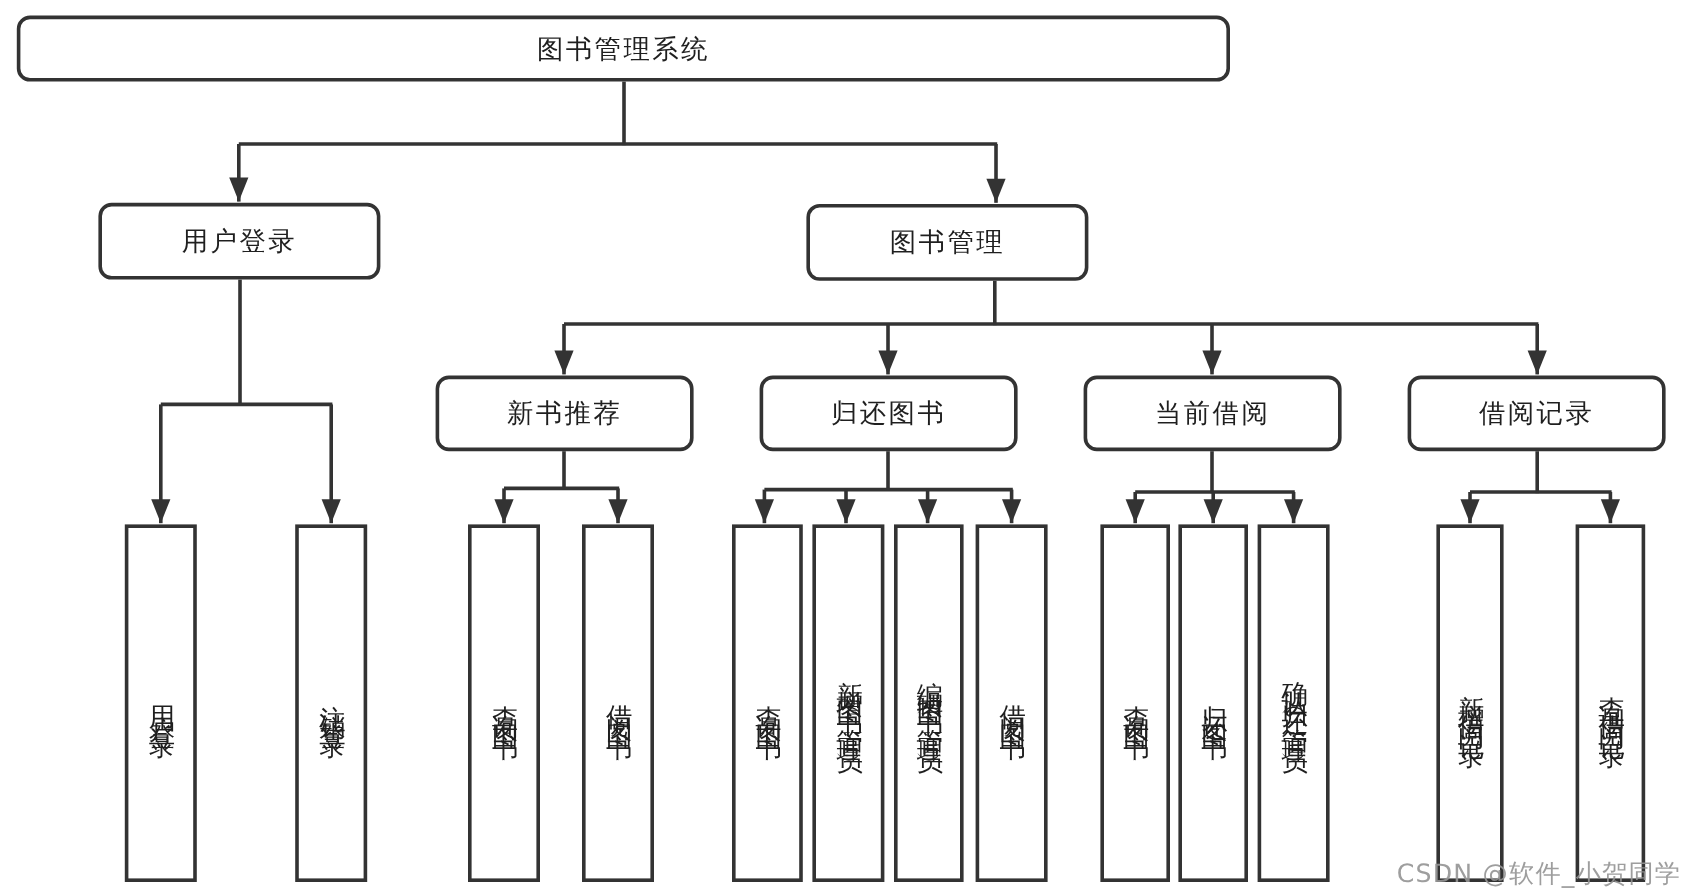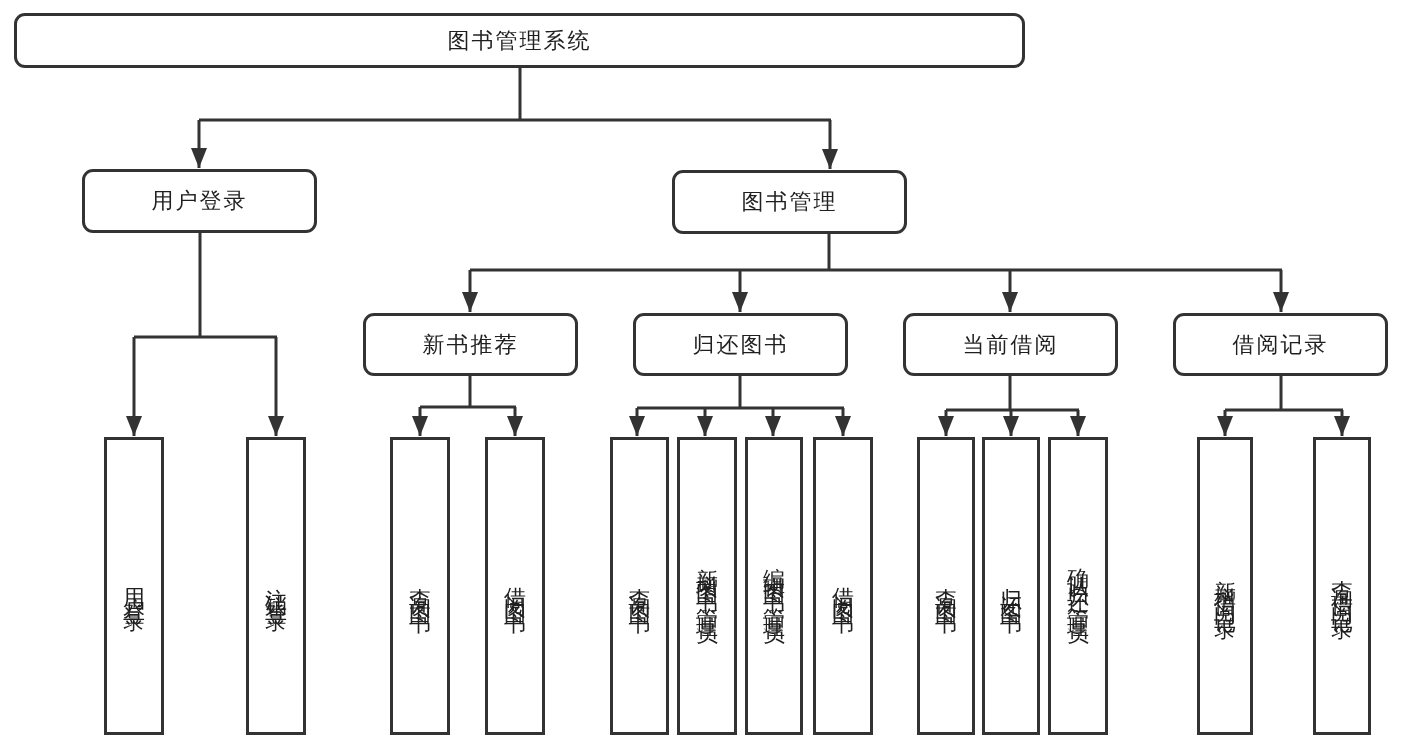--- a/index.html
+++ b/index.html
@@ -125,14 +125,15 @@
   <div class="node v-node" style="left:745px; top:437px; width:58px; height:298px;">编辑图书（管理员）</div>
   <div class="node v-node" style="left:813px; top:437px; width:60px; height:298px;">借阅图书</div>
 
   <div class="node v-node" style="left:917px; top:437px; width:58px; height:298px;">查询图书</div>
   <div class="node v-node" style="left:982px; top:437px; width:58px; height:298px;">归还图书</div>
   <div class="node v-node" style="left:1048px; top:437px; width:60px; height:298px;">确认归还（管理员）</div>
 
   <div class="node v-node" style="left:1197px; top:437px; width:56px; height:298px;">新增借阅记录</div>
   <div class="node v-node" style="left:1313px; top:437px; width:58px; height:298px;">查询借阅记录</div>
 
+  <div class="watermark">CSDN @软件_小贺同学</div>
 
 </div>
 
 </body></html>

